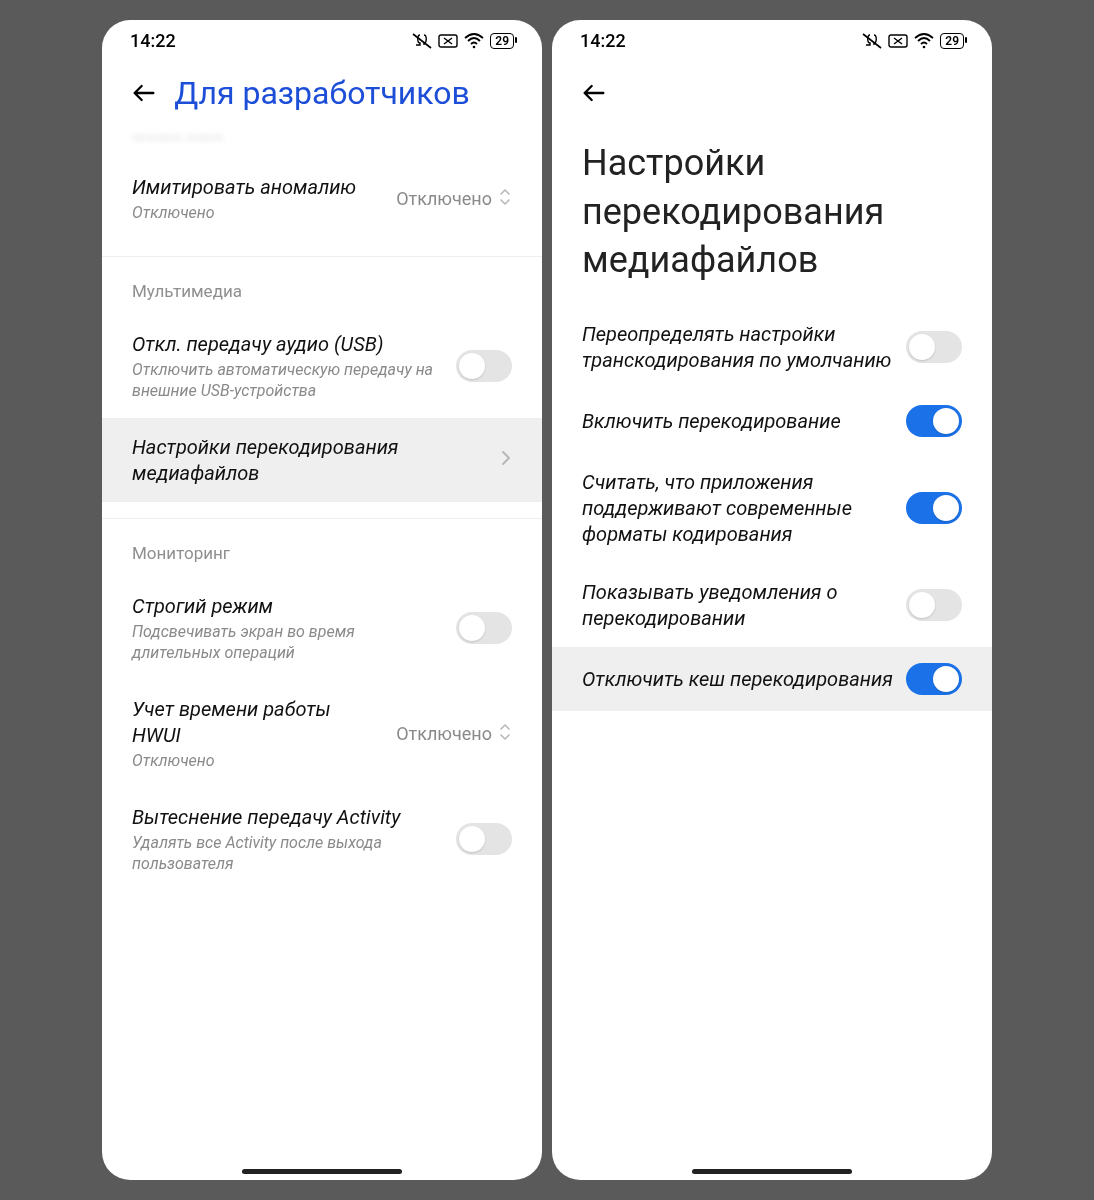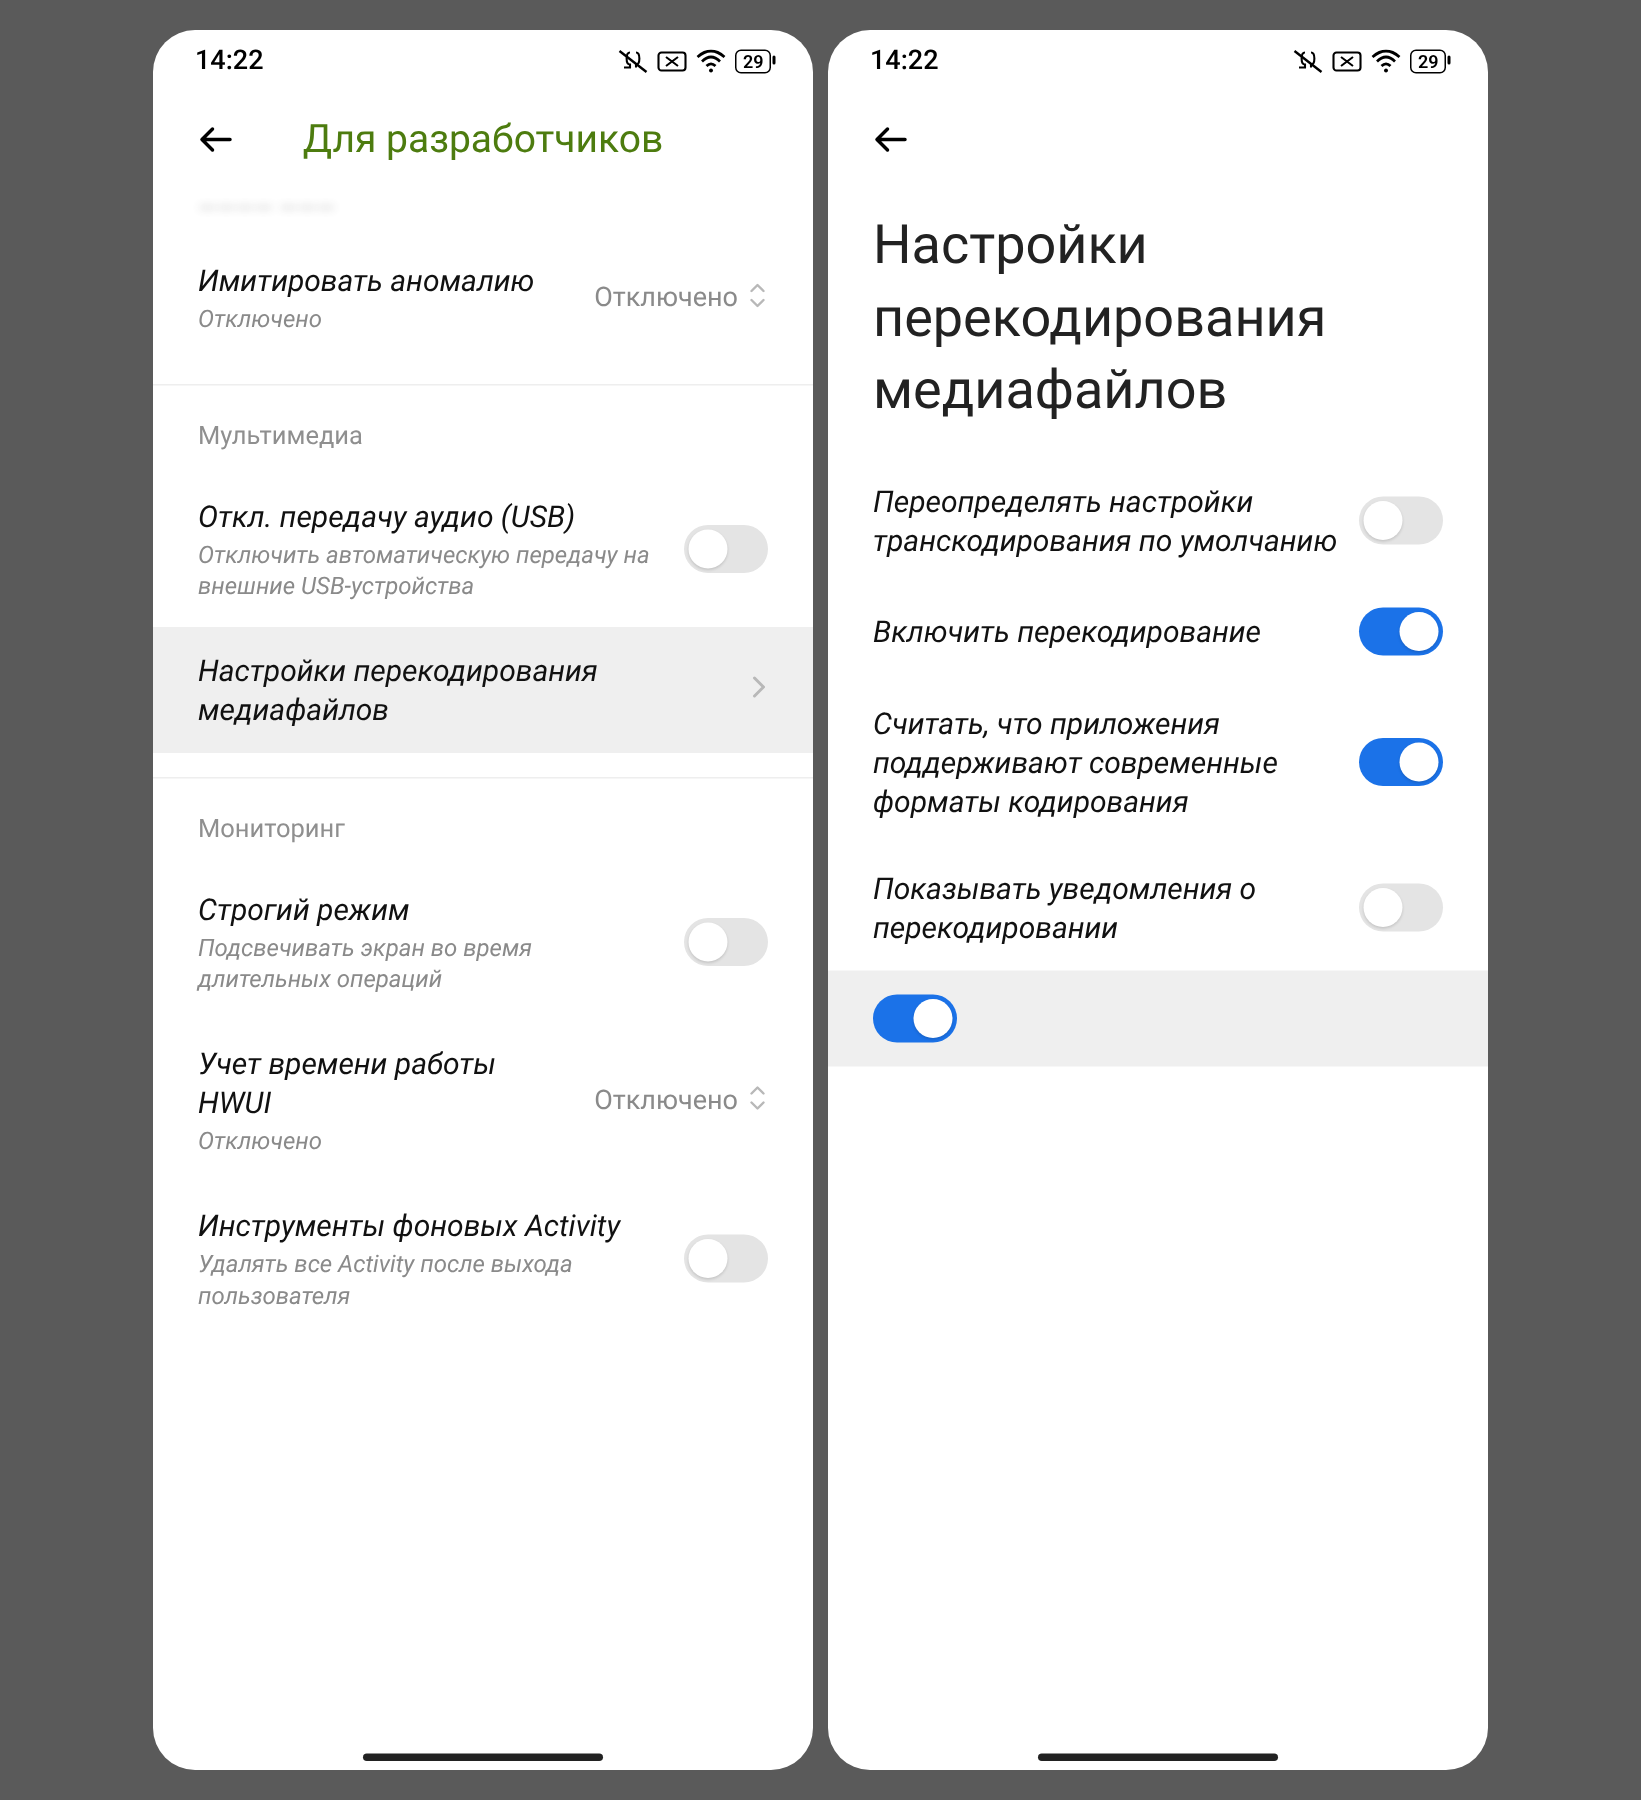--- a/index.html
+++ b/index.html
@@ -51,23 +51,23 @@
     width: 44px;
     height: 44px;
     display: flex;
     align-items: center;
     justify-content: center;
     cursor: pointer;
   }
   .header-title {
     flex: 1;
     text-align: center;
-    font-size: 26px;
+    font-size: 32px;
     font-weight: 400;
-    color: #4d7c0f;
+    color: #1d4ed8;
     margin-right: 44px;
   }
   .content {
     flex: 1;
     overflow-y: auto;
   }
   .big-title {
     font-size: 36px;
     font-weight: 400;
     color: #222;
@@ -253,21 +253,21 @@
           <svg width="14" height="20" viewBox="0 0 14 20">
               <path d="M3 7 L7 3 L11 7 M3 13 L7 17 L11 13" stroke="#b8b8b8" stroke-width="1.6" fill="none" stroke-linecap="round" stroke-linejoin="round"></path>
             </svg>
         </span>
       </div>
 
 
 
       <div class="row">
         <div class="txt">
-          <div class="title">Инструменты фоновых Activity</div>
+          <div class="title">Вытеснение передачу Activity</div>
           <div class="sub">Удалять все Activity после выхода пользователя</div>
         </div>
         <div class="toggle off">
             <div class="knob"></div>
           </div>
       </div>
     </div>
     <div class="home-bar"></div>
   </div>
 
@@ -338,20 +338,23 @@
       <div class="row">
         <div class="txt">
           <div class="title">Показывать уведомления о перекодировании</div>
         </div>
         <div class="toggle off">
             <div class="knob"></div>
           </div>
       </div>
 
       <div class="row highlight">
+        <div class="txt">
+          <div class="title">Отключить кеш перекодирования</div>
+        </div>
         <div class="toggle on">
             <div class="knob"></div>
           </div>
       </div>
 
     </div>
     <div class="home-bar"></div>
   </div>
 
 </div>

